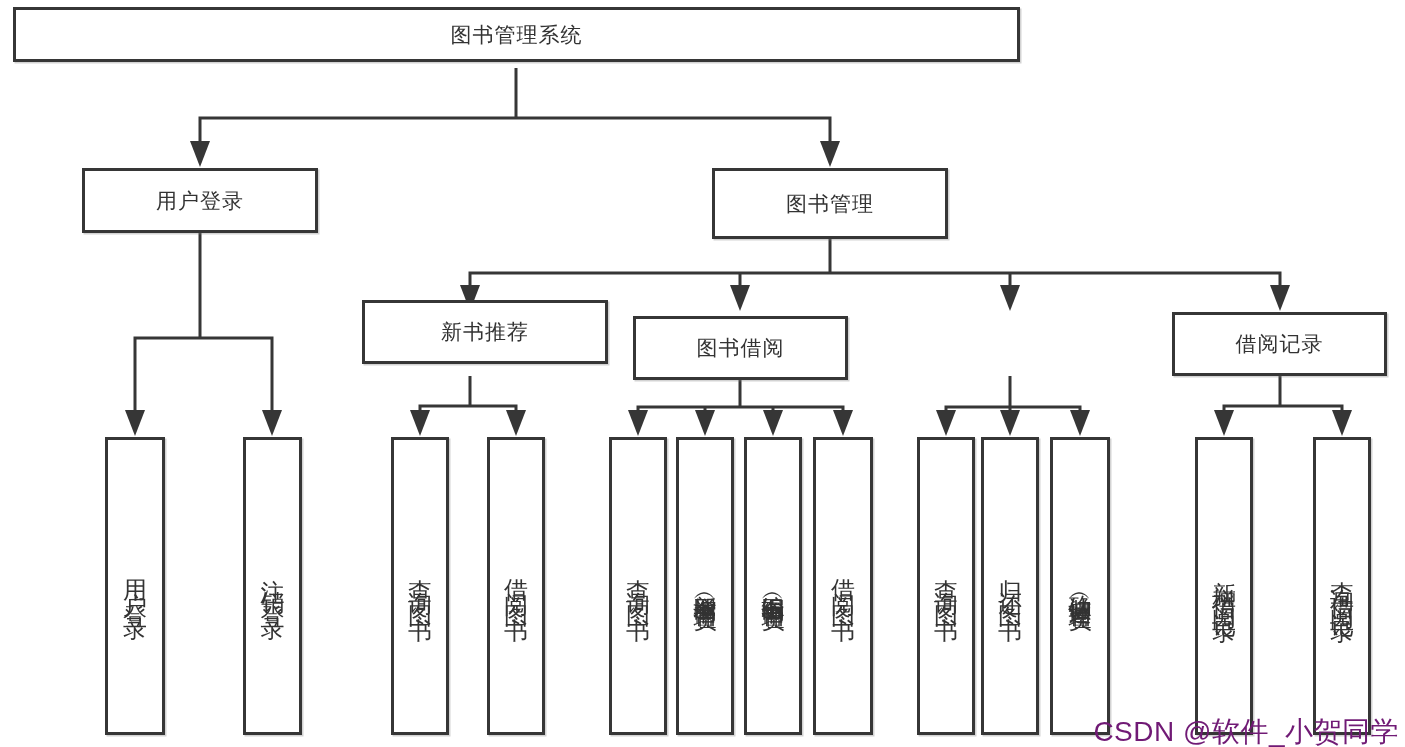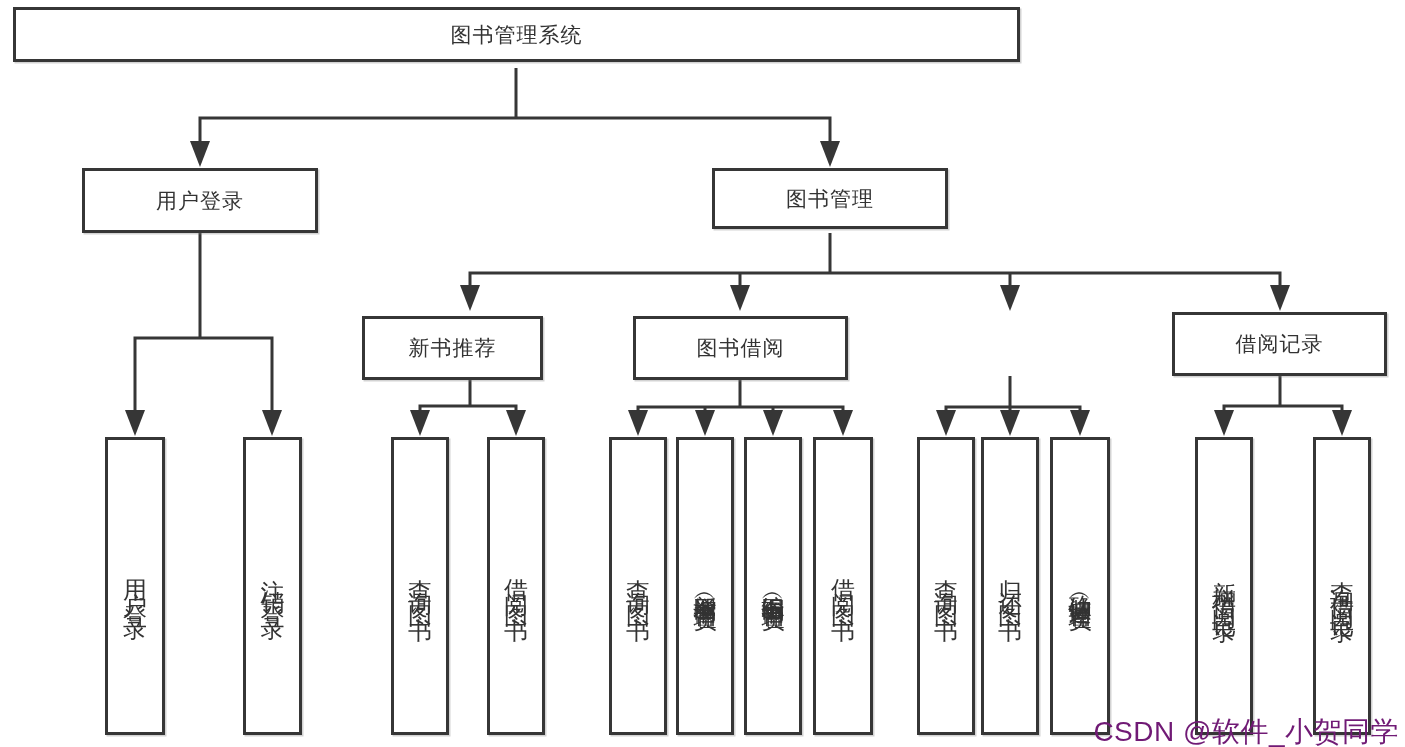--- a/index.html
+++ b/index.html
@@ -67,25 +67,25 @@
     </g>
   </svg>
 
   <div class="node" style="left:13px;top:7px;width:1007px;height:55px">
     <span class="label">图书管理系统</span>
   </div>
 
   <div class="node" style="left:82px;top:168px;width:236px;height:65px">
     <span class="label">用户登录</span>
   </div>
-  <div class="node" style="left:712px;top:168px;width:236px;height:61px">
+  <div class="node" style="left:712px;top:168px;width:236px;height:71px">
     <span class="label">图书管理</span>
   </div>
 
-  <div class="node" style="left:362px;top:316px;width:181px;height:64px">
+  <div class="node" style="left:362px;top:300px;width:246px;height:64px">
     <span class="label">新书推荐</span>
   </div>
   <div class="node" style="left:633px;top:316px;width:215px;height:64px">
     <span class="label">图书借阅</span>
   </div>
   <div class="node" style="left:1172px;top:312px;width:215px;height:64px">
     <span class="label">借阅记录</span>
   </div>
 
   <div class="node" style="left:105px;top:437px;width:60px;height:298px">

